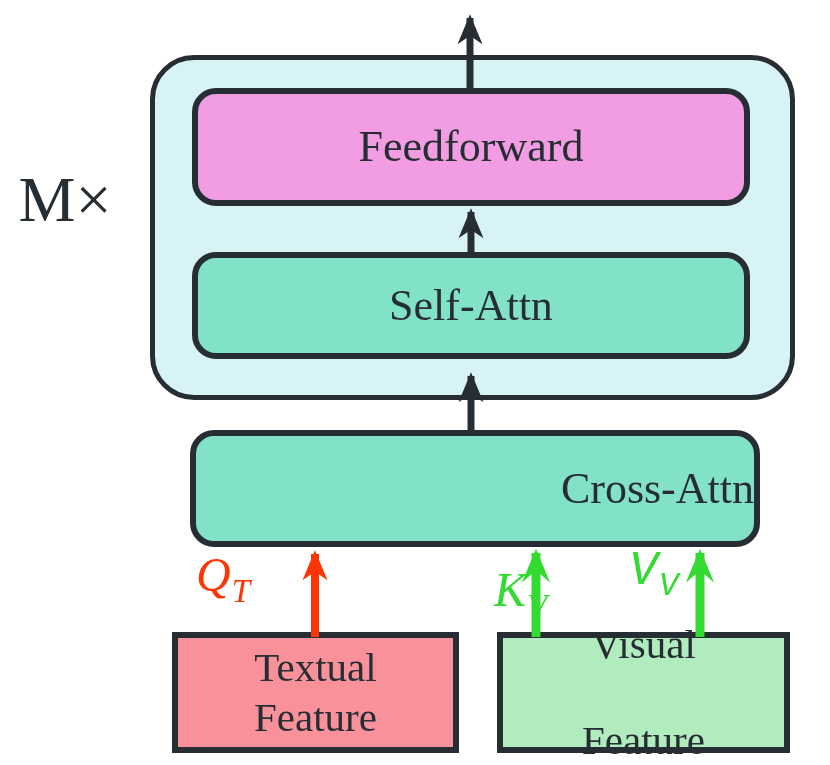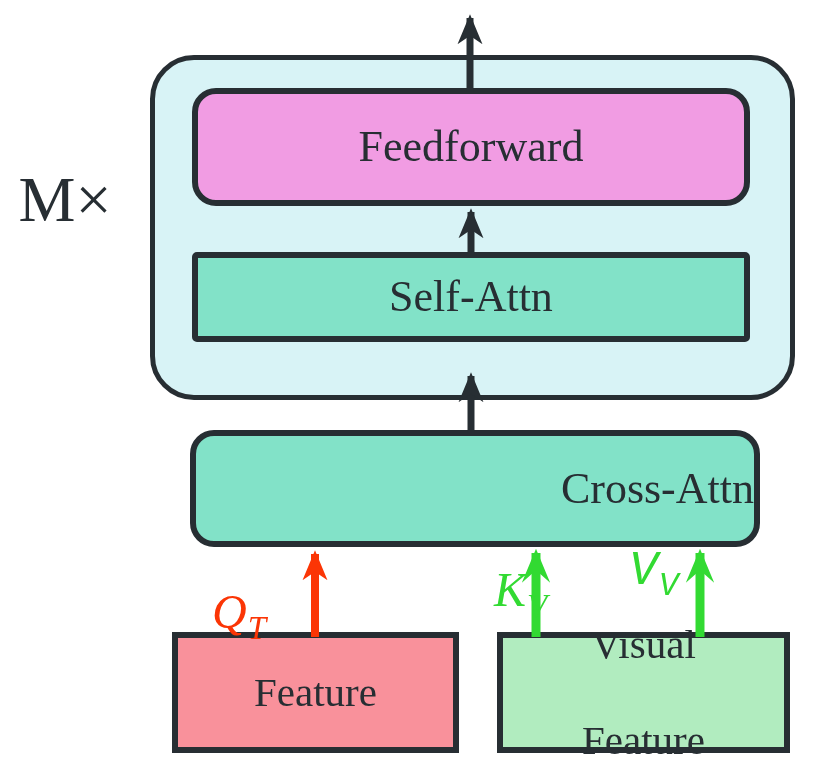--- a/index.html
+++ b/index.html
@@ -43,23 +43,23 @@
     color: var(--outline, #272e33);
     z-index: 2;
   }
   .box .box-label { font-size: 44px; line-height: 1; }
   .feedforward {
     left: 192px; top: 88px; width: 558px; height: 118px;
     background: var(--fill-feedforward, #f19ce3);
     border-radius: 24px;
   }
   .self-attn {
-    left: 192px; top: 252px; width: 558px; height: 90px;
+    left: 192px; top: 252px; width: 558px; height: 107px;
     background: var(--fill-self-attn, #82e2c8);
-    border-radius: 5px;
+    border-radius: 24px;
   }
   .cross-attn {
     left: 190px; top: 430px; width: 570px; height: 117px;
     background: var(--fill-cross-attn, #82e2c8);
     border-radius: 24px;
     justify-content: flex-end;
   }
   
   .feature-box {
     flex-direction: column;
@@ -91,21 +91,21 @@
     font-style: italic;
     font-size: 48px;
     line-height: 1;
     z-index: 6;
   }
   .math-label .sub {
     font-size: 33px;
     vertical-align: -11px;
     margin-left: 1px;
   }
-  .label-q { left: 212px; top: 551px; color: var(--lbl-q, #fb3505); margin-top: 37px; }
+  .label-q { left: 196px; top: 551px; color: var(--lbl-q, #fb3505); }
   .label-k { left: 456px; top: 566px; color: var(--lbl-k, #32da32); margin-left: 38px; }
   .label-v { left: 629px; top: 547px; color: var(--lbl-v, #32da32); font-family: Liberation Mono, monospace; }
   
   .shaft { fill: none; }
   .shaft-black { stroke: var(--outline, #272e33); stroke-width: 7; }
   .shaft-red   { stroke: var(--red-arrow, #fb3505); stroke-width: 8; }
   .shaft-green { stroke: var(--green-arrow, #32da32); stroke-width: 9; }
   .head-black { fill: var(--outline, #272e33); }
   .head-red   { fill: var(--red-arrow, #fb3505); }
   .head-green { fill: var(--green-arrow, #32da32); }
@@ -125,20 +125,21 @@
 
   <div class="box self-attn">
     <span class="box-label">Self-Attn</span>
   </div>
 
   <div class="box cross-attn">
     <span class="box-label">Cross-Attn</span>
   </div>
 
   <div class="box feature-box textual-feature">
+    <span class="feat-line">Textual</span>
     <span class="feat-line">Feature</span>
   </div>
 
   <div class="box feature-box visual-feature">
     <span class="feat-line">Visual</span>
     <span class="feat-line">Feature</span>
   </div>
 
   <div class="math-label label-q">
     <span>Q</span><span class="sub">T</span>

